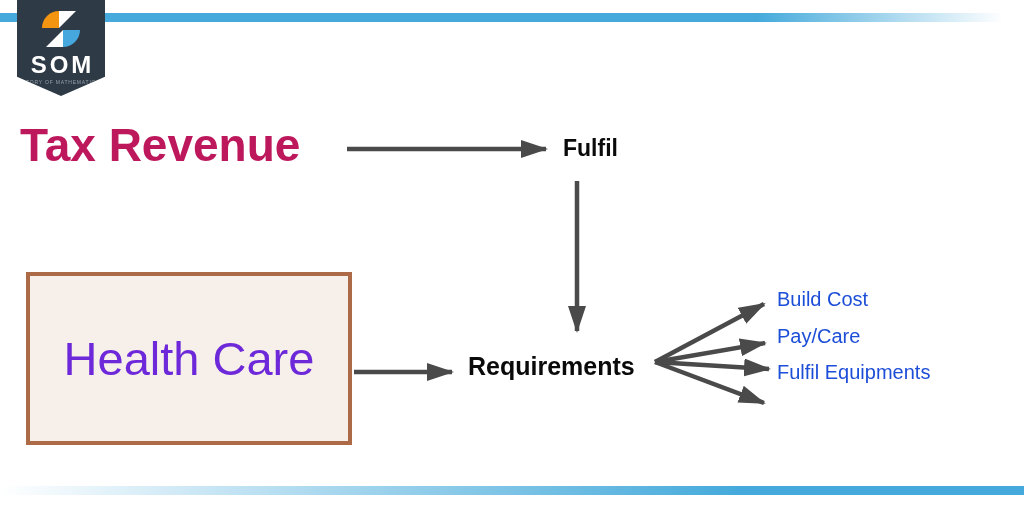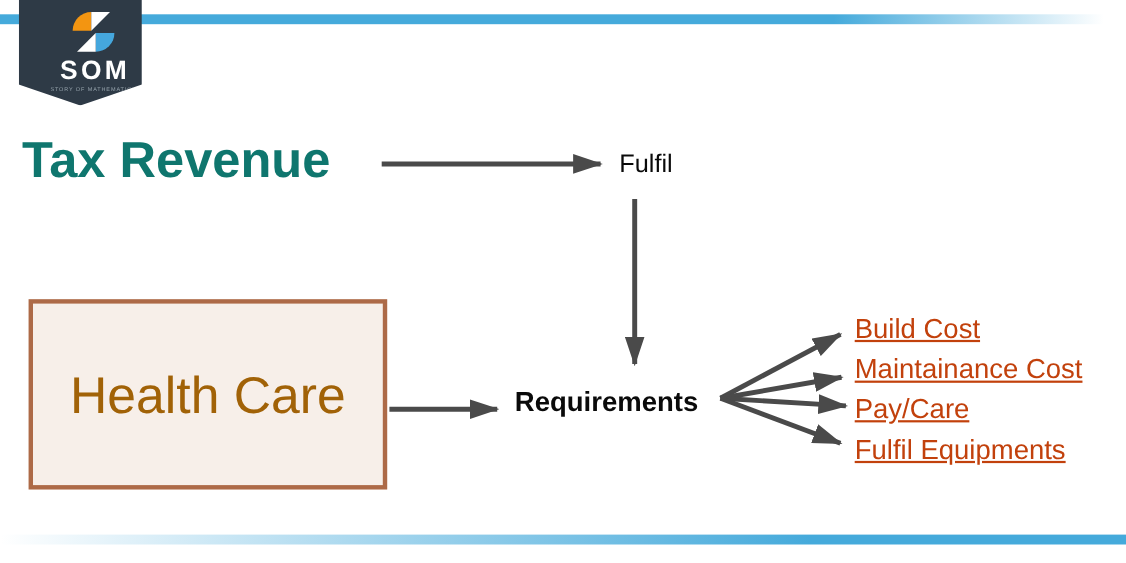--- a/index.html
+++ b/index.html
@@ -30,21 +30,20 @@
   .logo-badge {
     position: absolute;
     left: 17px; top: 0;
     width: 88px; height: 96px;
     background: #2e3a46;
     clip-path: polygon(0 0, 100% 0, 100% 80%, 50% 100%, 0 80%);
     z-index: 3;
     display: flex;
     flex-direction: column;
     align-items: center;
-    padding-left: 24px;
   }
   .logo-icon { margin-top: 7px; width: 44px; height: 44px; }
   .logo-word {
     color: #ffffff;
     font-weight: bold;
     font-size: 24px;
     line-height: 26px;
     letter-spacing: 3px;
     margin-top: 1px;
     margin-left: 3px; 
@@ -64,26 +63,26 @@
     width: 1024px; height: 512px;
     pointer-events: none;
   }
 
   
   .node { position: absolute; line-height: 1; white-space: nowrap; }
   .tax-revenue {
     left: 20px; top: 122px;
     font-size: 46px;
     font-weight: bold;
-    color: #0f766e;
+    color: #be185d;
   }
   .fulfil {
     left: 563px; top: 137px;
     font-size: 23px;
-    font-weight: normal;
+    font-weight: bold;
     color: #0a0a0a;
   }
   .requirements {
     left: 468px; top: 354px;
     font-size: 25px;
     font-weight: bold;
     color: #0a0a0a;
   }
 
   .healthcare-box {
@@ -92,36 +91,35 @@
     width: 326px; height: 173px;
     box-sizing: border-box;
     background: #f7efe9;
     border: 4px solid #ad6a47;
     display: flex;
     align-items: center;
     justify-content: center;
   }
   .healthcare-label {
     font-size: 47px;
-    color: #a16207;
+    color: #6d28d9;
     white-space: nowrap;
   }
 
   .cost-list {
     position: absolute;
     left: 777px; top: 281px;
     display: flex;
     flex-direction: column;
   }
   .cost-item {
-    font-size: 25px;
+    font-size: 20px;
     line-height: 36.5px;
-    color: #c2410c;
+    color: #1d4ed8;
     white-space: nowrap;
-    text-decoration: underline;
   }
 </style>
 </head>
 <body>
 
 <div class="canvas">
 
   <div class="top-bar"></div>
   <div class="bottom-bar"></div>
 
@@ -158,18 +156,17 @@
   <div class="node tax-revenue">Tax Revenue</div>
   <div class="node fulfil">Fulfil</div>
   <div class="node requirements">Requirements</div>
 
   <div class="healthcare-box">
     <div class="healthcare-label">Health Care</div>
   </div>
 
   <div class="cost-list">
     <div class="cost-item">Build Cost</div>
-    <div class="cost-item">Maintainance Cost</div>
     <div class="cost-item">Pay/Care</div>
     <div class="cost-item">Fulfil Equipments</div>
   </div>
 
 </div>
 
 </body></html>

